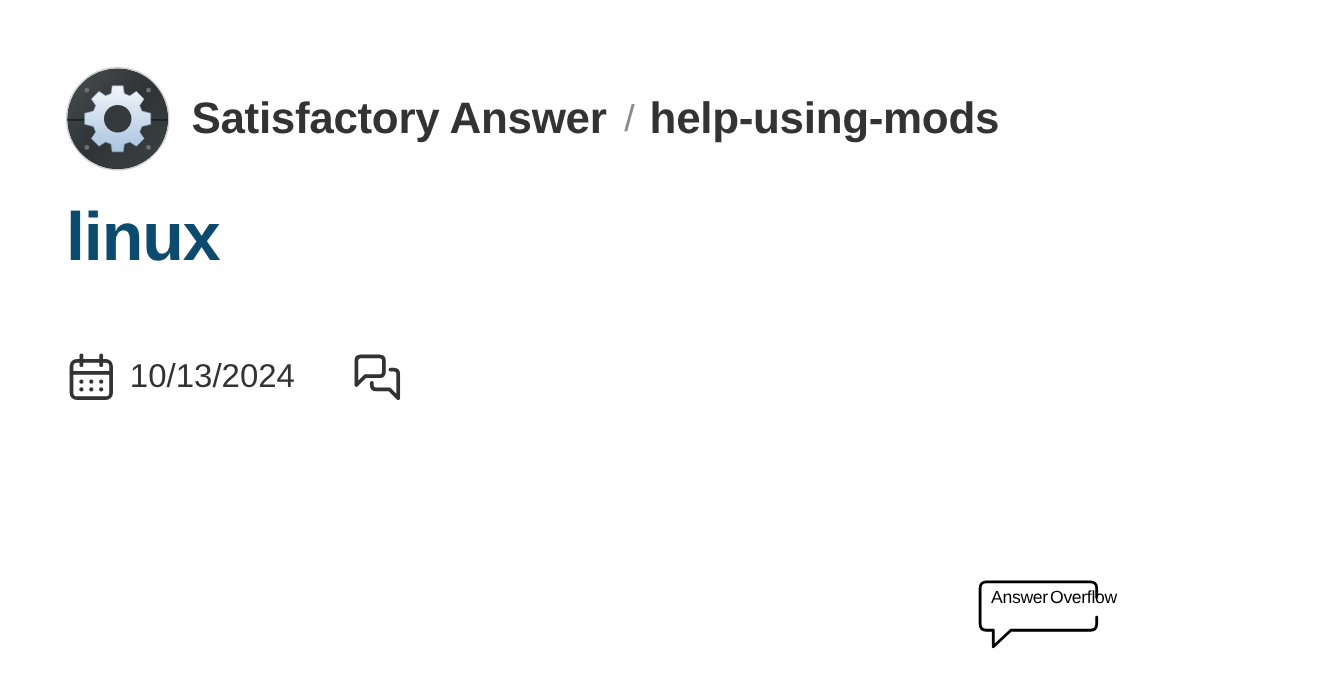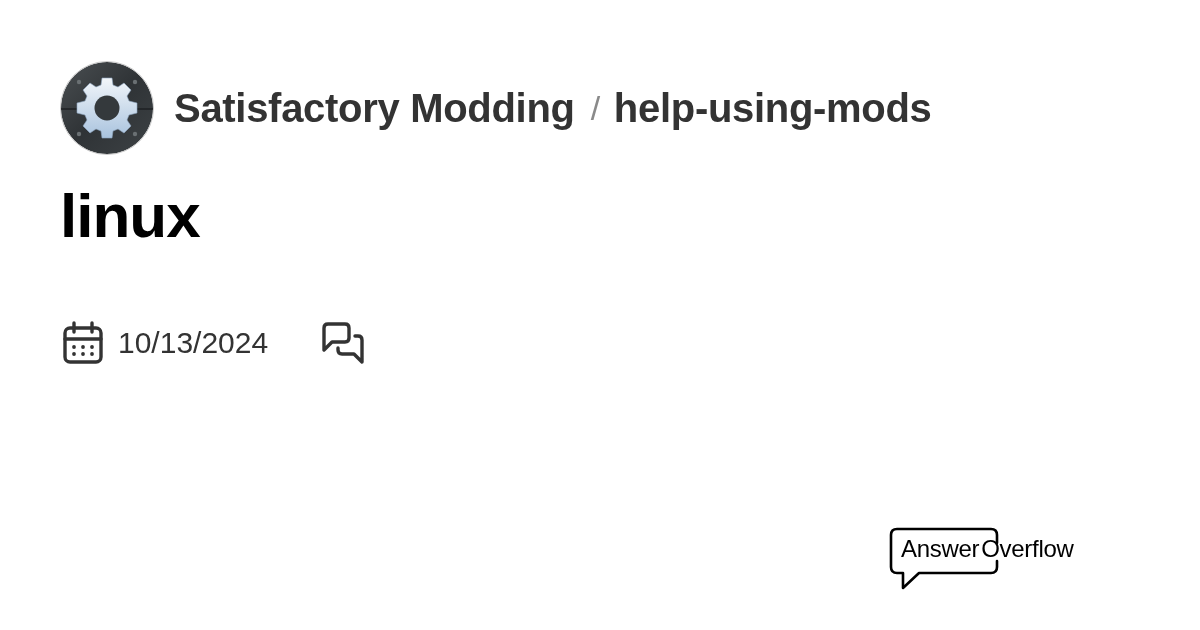--- a/index.html
+++ b/index.html
@@ -49,21 +49,21 @@
       color: #8a8a8a;
       margin: 0 14px 0 16px;
       font-size: 34px;
     }
     .title {
       position: absolute;
       left: 60px;
       top: 178px;
       font-size: 62px;
       font-weight: 700;
-      color: #000000;
+      color: #0c4a6e;
       letter-spacing: -1px;
       margin: 0;
       line-height: 76px;
     }
     .meta {
       position: absolute;
       left: 60px;
       top: 318px;
       display: flex;
       align-items: center;
@@ -98,21 +98,21 @@
       position: absolute;
       left: 0;
       top: 0;
     }
     .brand-text {
       position: absolute;
       left: 12px;
       top: 8px;
       display: flex;
       align-items: baseline;
-      font-size: 24px;
+      font-size: 16px;
       color: #000;
       letter-spacing: -0.3px;
     }
     .brand-text .light {
       font-weight: 400;
     }
     .brand-text .bold {
       font-weight: 400;
       margin-left: 2px;
     }
@@ -142,21 +142,21 @@
       <circle cx="74" cy="72" r="2.2" fill="#6a7073"></circle>
       <g transform="translate(46,46)">
         <g fill="url(#gearg)" stroke="#8ea6bf" stroke-width="0.6">
           <path d="M-5,-30 L5,-30 L6,-23 L11,-21 L17,-25 L24,-18 L20,-12 L22,-7 L30,-5 L30,5 L22,7 L20,12 L24,18 L17,25 L11,21 L6,23 L5,30 L-5,30 L-6,23 L-11,21 L-17,25 L-24,18 L-20,12 L-22,7 L-30,5 L-30,-5 L-22,-7 L-20,-12 L-24,-18 L-17,-25 L-11,-21 L-6,-23 Z"></path>
         </g>
         <circle r="12.5" fill="#34393c"></circle>
       </g>
     </svg>
   </div>
   <div class="breadcrumb">
-    <span>Satisfactory Modding</span>
+    <span>Satisfactory Answer</span>
     <span class="sep">/</span>
     <span>help-using-mods</span>
   </div>
 </div>
 
 <h1 class="title">linux</h1>
 
 <div class="meta">
   <div class="meta-item">
     <span class="icon">

